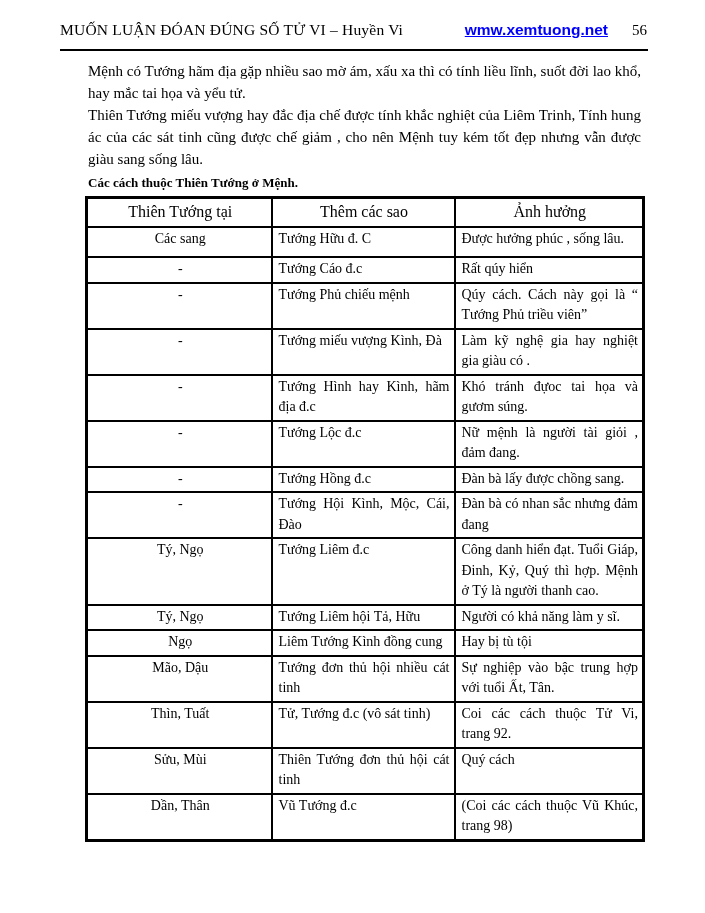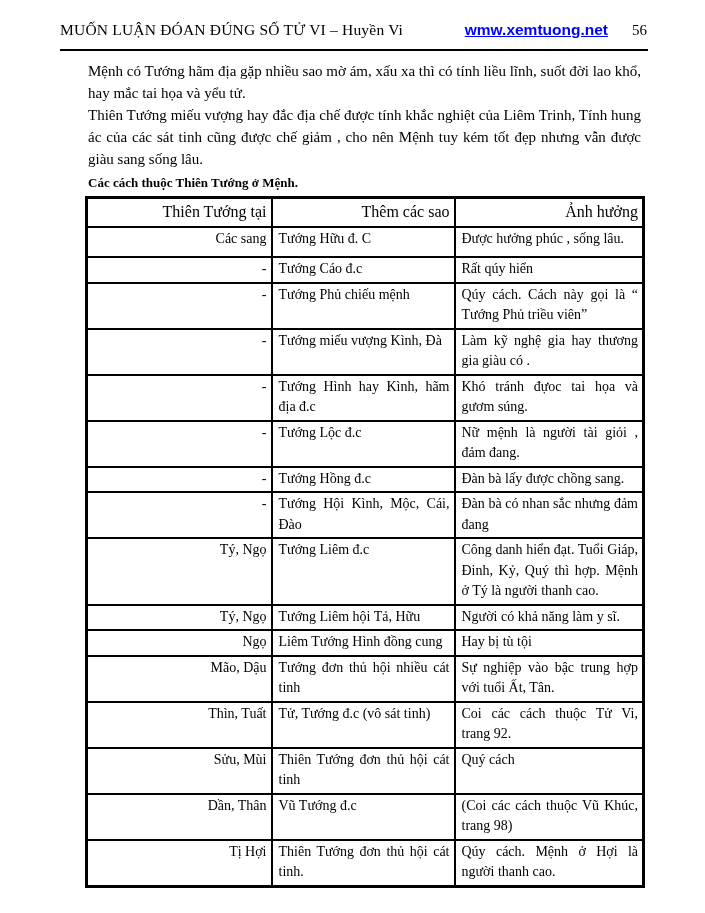--- a/index.html
+++ b/index.html
@@ -67,21 +67,21 @@
     margin-left: -3px;
     border: 3px solid #000000;
   }
   table.cases col.c0 { width: 185px; }
   table.cases col.c1 { width: 183px; }
   table.cases col.c2 { width: 189px; }
   table.cases th, table.cases td {
     border: 2px solid #000000;
     vertical-align: top;
     padding: 1px 4px 2px 6px;
-    text-align: right;
+    text-align: center;
     font-weight: normal;
   }
   table.cases th {
     font-size: 16px;
     line-height: 24px;
   }
   table.cases td {
     font-size: 14px;
     line-height: 20.5px;
   }
@@ -132,21 +132,21 @@
             <td class="col2">Rất qúy hiển</td>
           </tr>
           <tr>
             <td class="col0">-</td>
             <td class="col1">Tướng Phủ chiếu mệnh</td>
             <td class="col2">Qúy cách. Cách này gọi là “ Tướng Phủ triều viên”</td>
           </tr>
           <tr>
             <td class="col0">-</td>
             <td class="col1">Tướng miếu vượng Kình, Đà</td>
-            <td class="col2">Làm kỹ nghệ gia hay thương gia giàu có .</td>
+            <td class="col2">Làm kỹ nghệ gia hay nghiệt gia giàu có .</td>
           </tr>
           <tr>
             <td class="col0">-</td>
             <td class="col1">Tướng Hình hay Kình, hãm địa đ.c</td>
             <td class="col2">Khó tránh đựoc tai họa và gươm súng.</td>
           </tr>
           <tr>
             <td class="col0">-</td>
             <td class="col1">Tướng Lộc đ.c</td>
             <td class="col2">Nữ mệnh là người tài giỏi , đảm đang.</td>
@@ -166,21 +166,21 @@
             <td class="col1">Tướng Liêm đ.c</td>
             <td class="col2">Công danh hiển đạt. Tuổi Giáp, Đinh, Kỷ, Quý thì hợp. Mệnh ở Tý  là người thanh cao.</td>
           </tr>
           <tr>
             <td class="col0">Tý, Ngọ</td>
             <td class="col1">Tướng Liêm hội Tả, Hữu</td>
             <td class="col2">Người có khả năng làm y sĩ.</td>
           </tr>
           <tr>
             <td class="col0">Ngọ</td>
-            <td class="col1">Liêm Tướng Hình đồng cung</td>
+            <td class="col1">Liêm Tướng Kình đồng cung</td>
             <td class="col2">Hay bị tù tội</td>
           </tr>
           <tr>
             <td class="col0">Mão, Dậu</td>
             <td class="col1">Tướng đơn thủ hội nhiều cát tinh</td>
             <td class="col2">Sự nghiệp vào bậc trung hợp với tuổi Ất, Tân.</td>
           </tr>
           <tr>
             <td class="col0">Thìn, Tuất</td>
             <td class="col1">Tử, Tướng đ.c (vô sát tinh)</td>
@@ -189,22 +189,17 @@
           <tr>
             <td class="col0">Sửu, Mùi</td>
             <td class="col1">Thiên Tướng  đơn thủ hội cát tinh</td>
             <td class="col2">Quý cách</td>
           </tr>
           <tr>
             <td class="col0">Dần, Thân</td>
             <td class="col1">Vũ Tướng đ.c</td>
             <td class="col2">(Coi các cách thuộc Vũ Khúc, trang 98)</td>
           </tr>
-          <tr>
-            <td class="col0">Tị Hợi</td>
-            <td class="col1">Thiên Tướng đơn thủ hội cát tinh.</td>
-            <td class="col2">Qúy cách. Mệnh ở Hợi là người thanh cao.</td>
-          </tr>
         </tbody>
     </table>
   </main>
 
 </div>
 
 </body></html>

